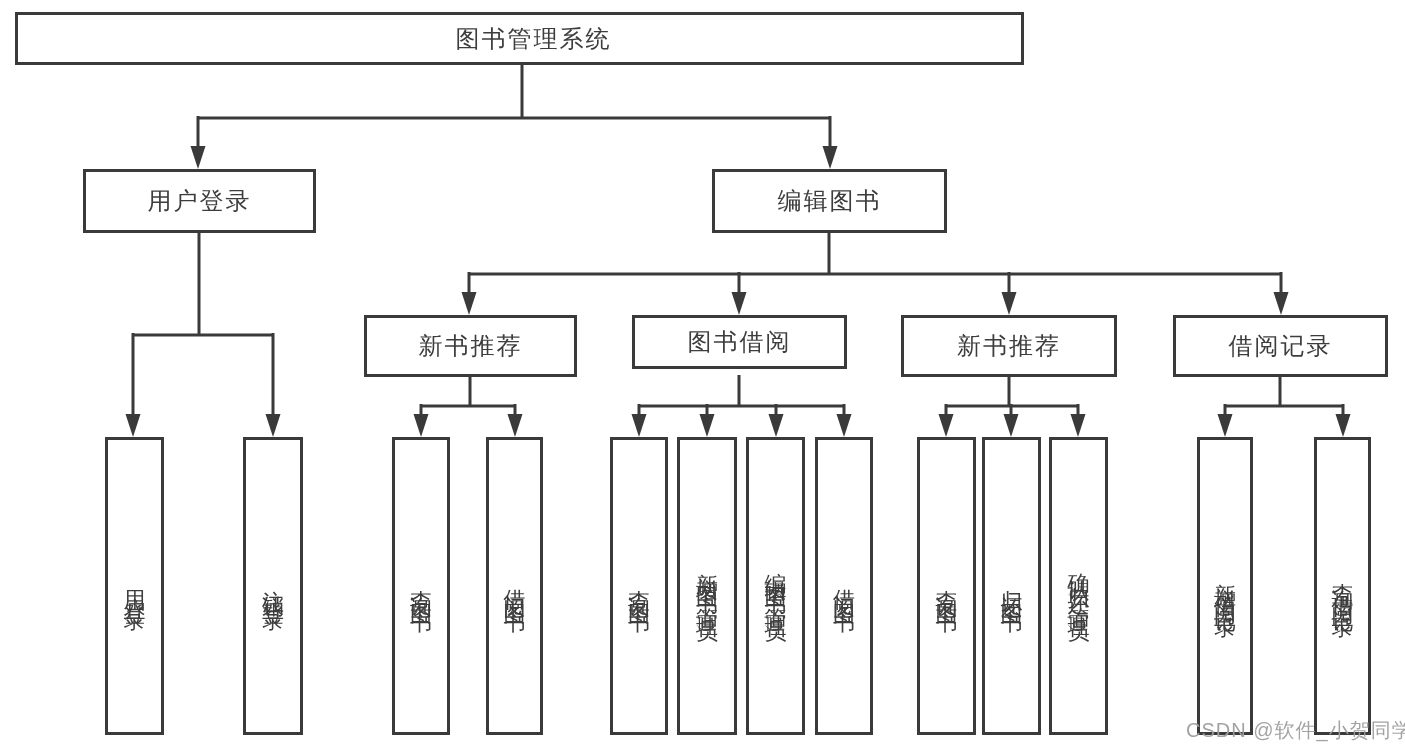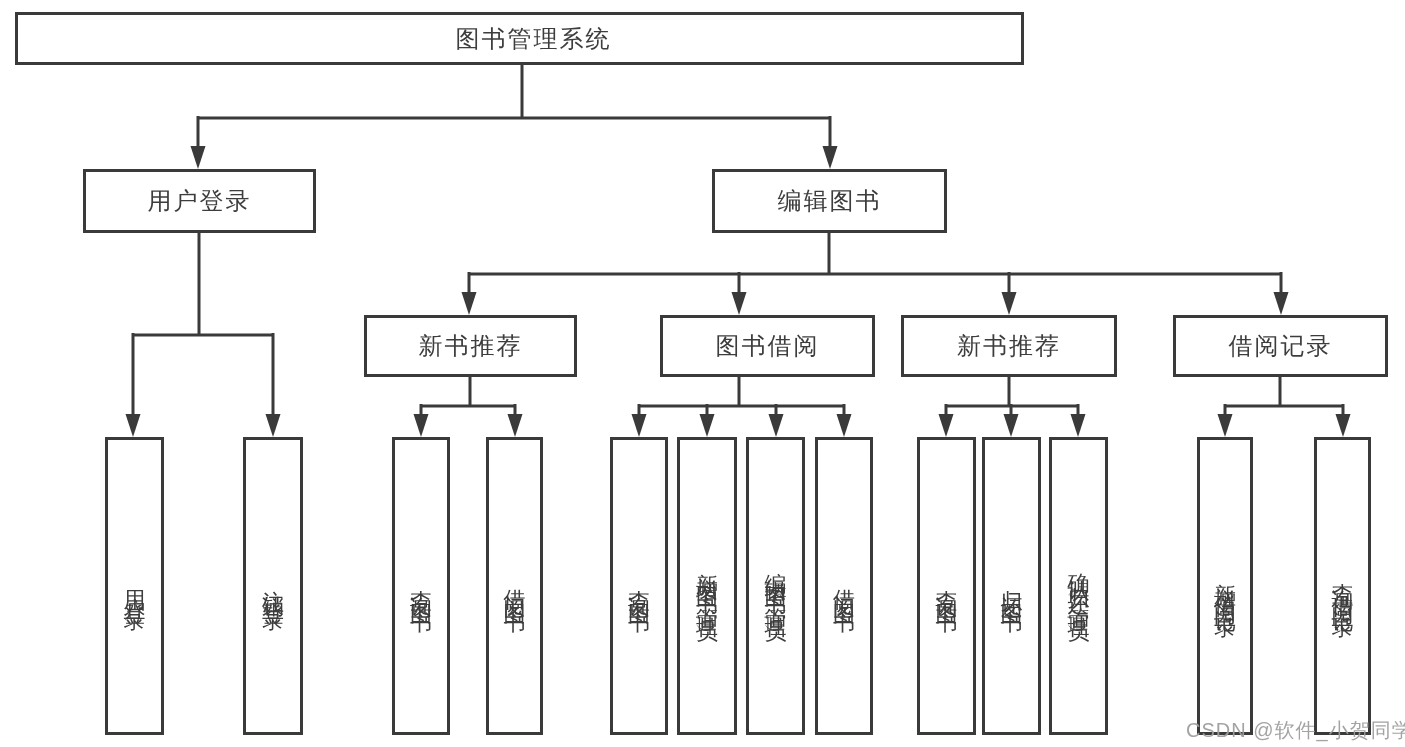--- a/index.html
+++ b/index.html
@@ -100,21 +100,21 @@
 <div class="node h-text" style="left:83px; top:169px; width:233px; height:64px;">
   <span>用户登录</span>
 </div>
 <div class="node h-text" style="left:712px; top:169px; width:235px; height:64px;">
   <span>编辑图书</span>
 </div>
 
 <div class="node h-text" style="left:364px; top:315px; width:213px; height:62px;font-family:Liberation Serif, serif;">
   <span>新书推荐</span>
 </div>
-<div class="node h-text" style="left:660px; top:315px; width:215px; height:62px;">
+<div class="node h-text" style="left:632px; top:315px; width:215px; height:54px;">
   <span>图书借阅</span>
 </div>
 <div class="node h-text" style="left:901px; top:315px; width:216px; height:62px;">
   <span>新书推荐</span>
 </div>
 <div class="node h-text" style="left:1173px; top:315px; width:215px; height:62px;">
   <span>借阅记录</span>
 </div>
 
 <div class="node v-text" style="left:105px; top:437px; width:59px; height:298px;">

